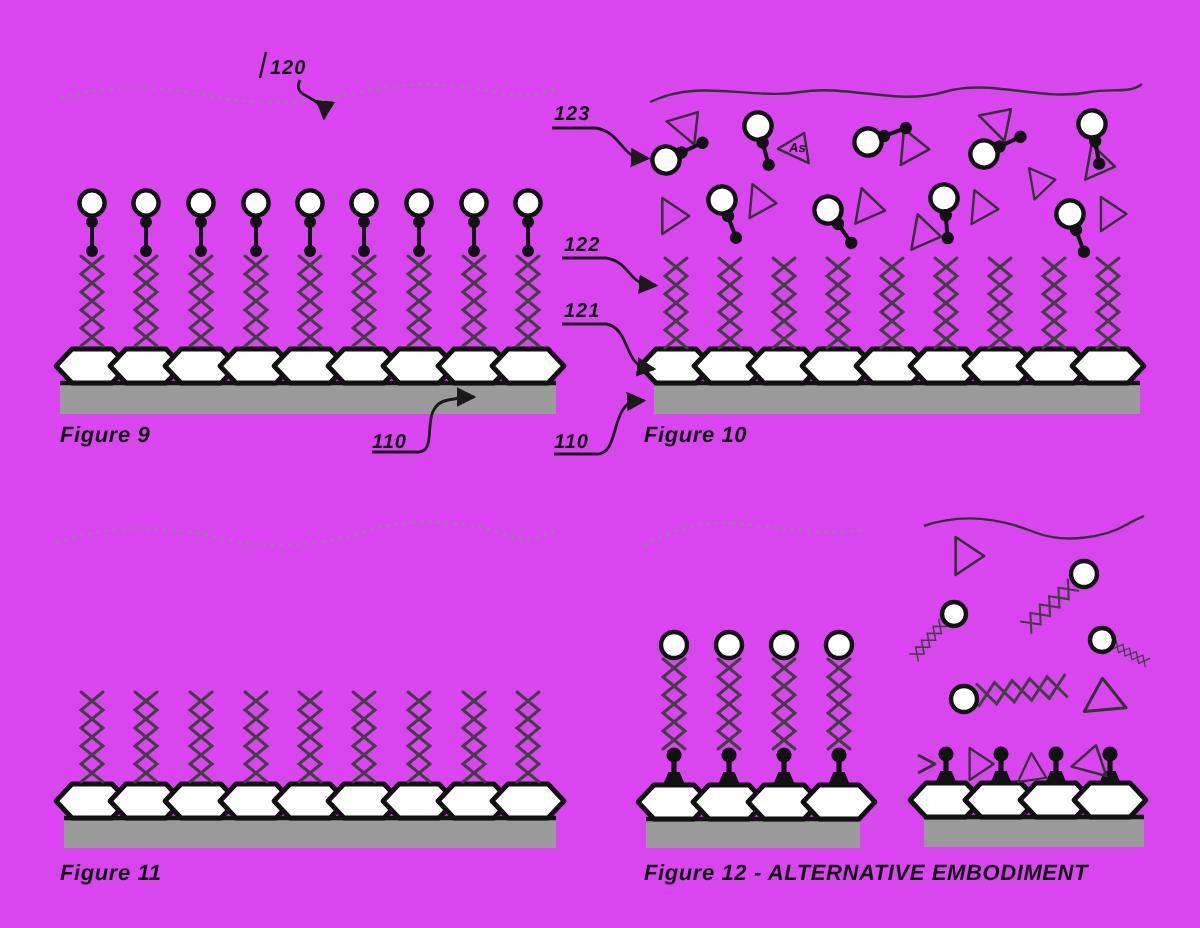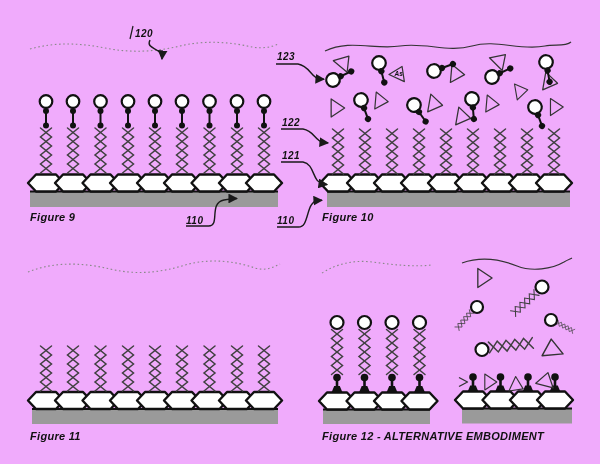--- a/index.html
+++ b/index.html
@@ -1,16 +1,16 @@
 <!DOCTYPE html>
 <html><head>
 <meta charset="utf-8">
 <style>
   html,body{margin:0;padding:0;background:#fff;}
-  .sheet{position:relative;width:600px;height:464px;background:#f0abfc;overflow:hidden;
+  .sheet{position:relative;width:600px;height:464px;background:#d946ef;overflow:hidden;
          font-family:"Liberation Sans",sans-serif;}
   svg{display:block;}
   
   .hexp   {fill:#ffffff;stroke:#111111;stroke-width:2.4;stroke-linejoin:round;}
   .coil   {stroke:#404040;stroke-width:1.5;fill:none;stroke-linecap:round;}
   .oc     {fill:#ffffff;stroke:#111111;stroke-width:2.2;}
   .dot    {fill:#111111;}
   .dotf   {fill:#111111;}
   .stick  {stroke:#111111;stroke-width:2;fill:none;}
   .stickb {stroke:#111111;stroke-width:2.6;fill:none;}

